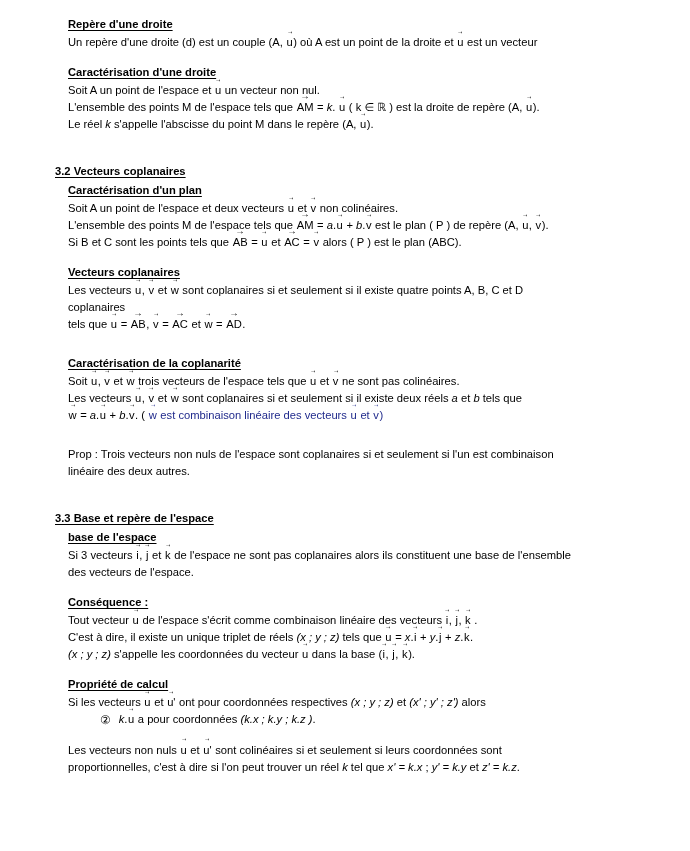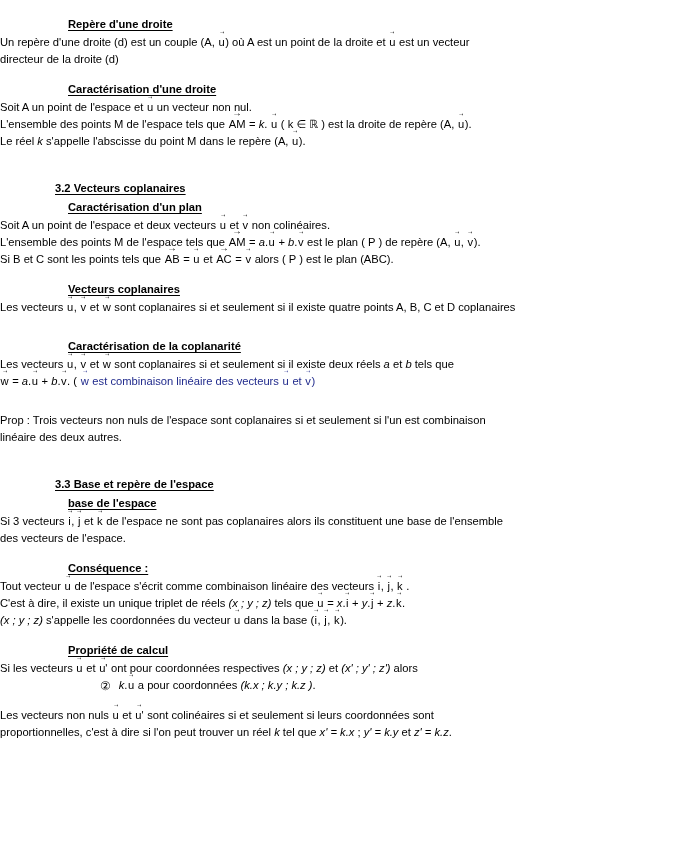--- a/index.html
+++ b/index.html
@@ -19,21 +19,21 @@
   }
   .page {
     position: relative;
     width: 580px;
     height: 851px;
     padding: 0;
   }
   
   .lvl-sec   { margin-left: 55px; }   
   .lvl-sub   { margin-left: 68px; }   
-  .lvl-body  { }   
+  .lvl-body  { margin-left: 68px; }   
   .lvl-item  { margin-left: 100px; }  
 
   .sec-head, .sub-head {
     font-weight: bold;
     text-decoration: underline;
     text-underline-offset: 2px;
   }
   .sec-head { margin-bottom: 2px; }
   .sub-head { margin-bottom: 1px; }
 
@@ -78,21 +78,20 @@
 </head>
 <body>
 
 <div class="page">
 
   <div class="top-pad"></div>
 
   <div>
     <p class="sub-head lvl-sub">Repère d'une droite</p>
     <p class="lvl-body"><span>Un repère d'une droite (d) est un couple (A, </span><span class="vec">u</span><span>) où A est un point de la droite et </span><span class="vec">u</span><span> est un vecteur</span></p>
-    <p class="lvl-body">directeur de la droite (d)</p>
   </div>
 
   <div class="gap-md"></div>
 
   <div>
     <p class="sub-head lvl-sub">Caractérisation d'une droite</p>
     <p class="lvl-body"><span>Soit A un point de l'espace et </span><span class="vec">u</span><span> un vecteur non nul.</span></p>
     <p class="lvl-body"><span>L'ensemble des points M de l'espace tels que </span><span class="vec wide">AM</span><span> = </span><span class="it">k</span><span>. </span><span class="vec">u</span><span>  ( k </span><span>∈</span><span> </span><span>ℝ</span><span> ) est la droite de repère (A, </span><span class="vec">u</span><span>).</span></p>
     <p class="lvl-body"><span>Le réel </span><span class="it">k</span><span> s'appelle l'abscisse du point M dans le repère (A, </span><span class="vec">u</span><span>).</span></p>
   </div>
@@ -104,24 +103,26 @@
 
     <p class="sub-head lvl-sub">Caractérisation d'un plan</p>
     <p class="lvl-body"><span>Soit A un point de l'espace et deux vecteurs </span><span class="vec">u</span><span> et </span><span class="vec">v</span><span> non colinéaires.</span></p>
     <p class="lvl-body"><span>L'ensemble des points M de l'espace tels que </span><span class="vec wide">AM</span><span> = </span><span class="it">a</span><span>.</span><span class="vec">u</span><span> + </span><span class="it">b</span><span>.</span><span class="vec">v</span><span> est le plan ( P ) de repère (A, </span><span class="vec">u</span><span>, </span><span class="vec">v</span><span>).</span></p>
     <p class="lvl-body"><span>Si B et C sont les points tels que </span><span class="vec wide">AB</span><span> = </span><span class="vec">u</span><span>  et  </span><span class="vec wide">AC</span><span> = </span><span class="vec">v</span><span> alors ( P ) est le plan (ABC).</span></p>
 
     <div class="gap-md"></div>
 
     <p class="sub-head lvl-sub">Vecteurs coplanaires</p>
     <p class="lvl-body"><span>Les vecteurs </span><span class="vec">u</span><span>, </span><span class="vec">v</span><span> et </span><span class="vec">w</span><span> sont coplanaires si et seulement si il existe quatre points A, B, C et D coplanaires</span></p>
+    <p class="lvl-body"><span>tels que </span><span class="vec">u</span><span> = </span><span class="vec wide">AB</span><span>, </span><span class="vec">v</span><span> = </span><span class="vec wide">AC</span><span> et </span><span class="vec">w</span><span> = </span><span class="vec wide">AD</span><span>.</span></p>
 
     <div class="gap-lg"></div>
 
     <p class="sub-head lvl-sub">Caractérisation de la coplanarité</p>
+    <p class="lvl-body"><span>Soit  </span><span class="vec">u</span><span>, </span><span class="vec">v</span><span> et </span><span class="vec">w</span><span> trois vecteurs de l'espace tels que </span><span class="vec">u</span><span> et </span><span class="vec">v</span><span> ne sont pas colinéaires.</span></p>
     <p class="lvl-body"><span>Les vecteurs </span><span class="vec">u</span><span>, </span><span class="vec">v</span><span> et </span><span class="vec">w</span><span> sont coplanaires si et seulement si il existe deux réels </span><span class="it">a</span><span> et </span><span class="it">b</span><span> tels que</span></p>
     <p class="lvl-body"><span></span><span class="vec">w</span><span> = </span><span class="it">a</span><span>.</span><span class="vec">u</span><span> + </span><span class="it">b</span><span>.</span><span class="vec">v</span><span>. ( </span><span class="blue vec">w</span><span class="blue"> est combinaison linéaire des vecteurs </span><span class="blue vec">u</span><span class="blue"> et  </span><span class="blue vec">v</span><span class="blue">)</span></p>
 
     <div class="gap-lg"></div>
 
     <p class="lvl-body"><span class="bd">Prop</span><span> : Trois vecteurs non nuls de l'espace sont coplanaires si et seulement si l'un est combinaison</span></p>
     <p class="lvl-body">linéaire des deux autres.</p>
   </div>
 
   <div class="gap-xl"></div>

